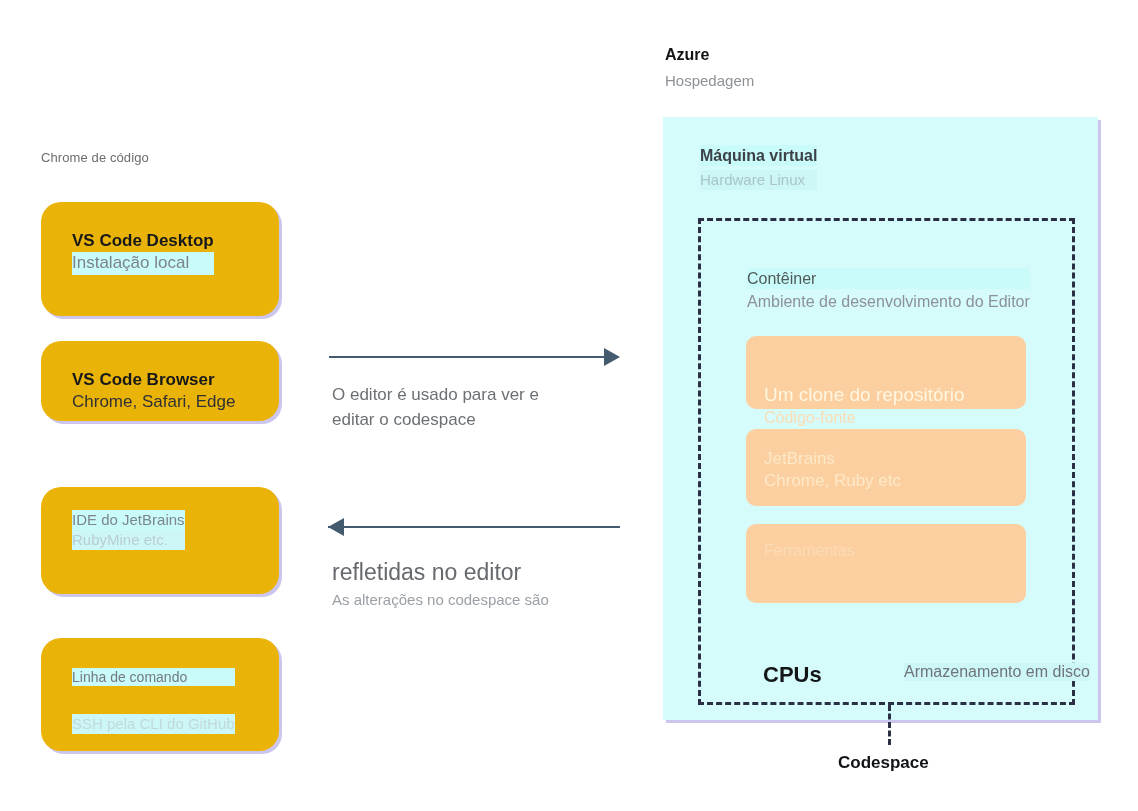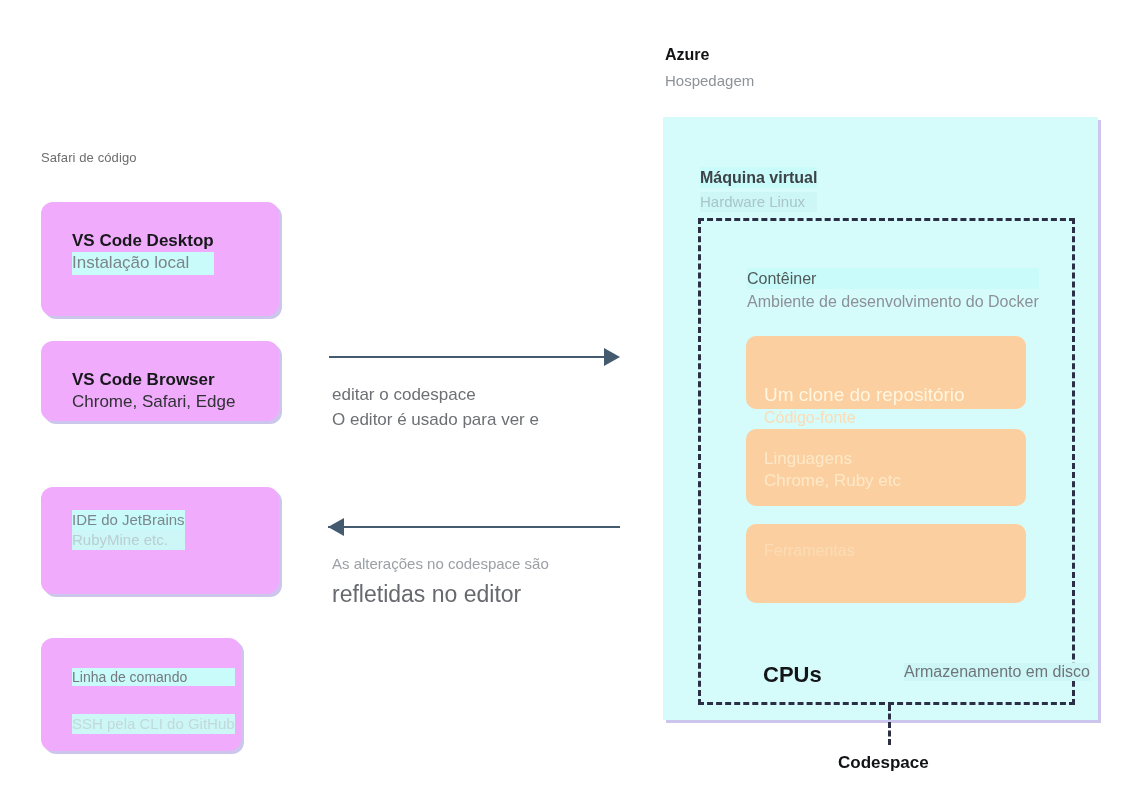--- a/index.html
+++ b/index.html
@@ -16,22 +16,22 @@
   }
   .abs { position: absolute; }
 
   
   .section-label {
     font-size: 13px;
     color: #6d6d6d;
     letter-spacing: .1px;
   }
   .editor-box {
-    background: #f0abfc;
-    border-radius: 12px;
+    background: #eab308;
+    border-radius: 20px;
     box-shadow: 3px 3px 0 0 #cdc6ec;
     box-sizing: border-box;
   }
   .editor-box .lines {
     position: absolute;
     left: 31px;
   }
   .line {
     display: block;
     white-space: nowrap;
@@ -153,21 +153,21 @@
     white-space: nowrap;
   }
   .leader {
     border-left: 3px dashed #2b2f45;
     width: 0;
   }
 </style>
 </head>
 <body>
 
-<div class="abs section-label" style="left:41px; top:150px;">Safari de código</div>
+<div class="abs section-label" style="left:41px; top:150px;">Chrome de código</div>
 
 <div class="abs editor-box" style="left:41px; top:202px; width:238px; height:114px;">
   <div class="lines" style="top:28px;">
     <span class="line t-strong">VS Code Desktop</span>
     <span class="line t-normal hl-cyan" style="color:#7d8489;">Instalação local</span>
   </div>
 </div>
 
 <div class="abs editor-box" style="left:41px; top:341px; width:238px; height:80px;">
   <div class="lines" style="top:28px;">
@@ -176,76 +176,76 @@
   </div>
 </div>
 
 <div class="abs editor-box" style="left:41px; top:487px; width:238px; height:107px;">
   <div class="lines" style="top:23px;">
     <span class="line t-faded hl-cyan" style="color:#7c868c;">IDE do JetBrains</span>
     <span class="line t-faded hl-cyan-2" style="color:#b9cdd2;">RubyMine etc.</span>
   </div>
 </div>
 
-<div class="abs editor-box" style="left:41px; top:638px; width:200px; height:113px;">
+<div class="abs editor-box" style="left:41px; top:638px; width:238px; height:113px;">
   <div class="lines" style="top:30px;">
     <span class="line t-faded hl-cyan" style="color:#74797e; font-size:14px;">Linha de comando</span>
     <span class="line t-faint hl-cyan-2" style="margin-top:28px;">SSH pela CLI do GitHub</span>
   </div>
 </div>
 
 <div class="abs" style="left:329px; top:356px; width:278px;">
   <div class="arrow-line" style="width:278px;"></div>
   <div class="arrow-head right" style="left:275px; top:-8px;"></div>
 </div>
 
 <div class="abs" style="left:332px; top:383px;">
+  <div class="mid-text">O editor é usado para ver e</div>
   <div class="mid-text">editar o codespace</div>
-  <div class="mid-text">O editor é usado para ver e</div>
 </div>
 
 <div class="abs" style="left:328px; top:526px; width:292px;">
   <div class="arrow-line" style="width:292px;"></div>
   <div class="arrow-head left" style="left:0px; top:-8px;"></div>
 </div>
 
 <div class="abs" style="left:332px; top:553px;">
+  <div class="mid-text big" style="margin-top:3px;">refletidas no editor</div>
   <div class="mid-text dim">As alterações no codespace são</div>
-  <div class="mid-text big" style="margin-top:3px;">refletidas no editor</div>
 </div>
 
 <div class="abs azure-title" style="left:665px; top:46px;">Azure</div>
 <div class="abs azure-sub" style="left:665px; top:72px;">Hospedagem</div>
 
 <div class="abs azure-outer" style="left:663px; top:117px; width:435px; height:603px;"></div>
 
 <div class="abs vm-box" style="left:690px; top:145px; width:400px; height:560px;"></div>
 
-<div class="abs" style="left:700px; top:167px;">
+<div class="abs" style="left:700px; top:145px;">
   <span class="line t-strong hl-cyan" style="font-size:16px; color:#3d4246;">Máquina virtual</span>
   <span class="line t-faded hl-cyan-2" style="color:#a9c5c9; margin-top:4px;">Hardware Linux</span>
 </div>
 
 <div class="abs dashed-box" style="left:698px; top:218px; width:377px; height:487px;"></div>
 
 <div class="abs" style="left:747px; top:268px;">
   <span class="line hl-cyan" style="font-size:16px; color:#4f5a58;">Contêiner</span>
-  <span class="line" style="font-size:16px; color:#8b9196; margin-top:2px;">Ambiente de desenvolvimento do Docker</span>
+  <span class="line" style="font-size:16px; color:#8b9196; margin-top:2px;">Ambiente de desenvolvimento do Editor</span>
 </div>
 
 <div class="abs orange-box" style="left:746px; top:336px; width:280px; height:73px;">
   <div class="abs" style="left:18px; top:13px;margin-top:33px;">
     <span class="line o-strong">Um clone do repositório</span>
     <span class="line o-faded">Código-fonte</span>
   </div>
 </div>
 
 <div class="abs orange-box" style="left:746px; top:429px; width:280px; height:77px;">
   <div class="abs" style="left:18px; top:19px;">
-    <span class="line o-normal">Linguagens</span>
+    <span class="line o-normal">JetBrains</span>
     <span class="line o-normal">Chrome, Ruby etc</span>
   </div>
 </div>
 
 <div class="abs orange-box" style="left:746px; top:524px; width:280px; height:79px;">
   <div class="abs" style="left:18px; top:16px;">
     <span class="line o-faded">Ferramentas</span>
   </div>
 </div>
 

